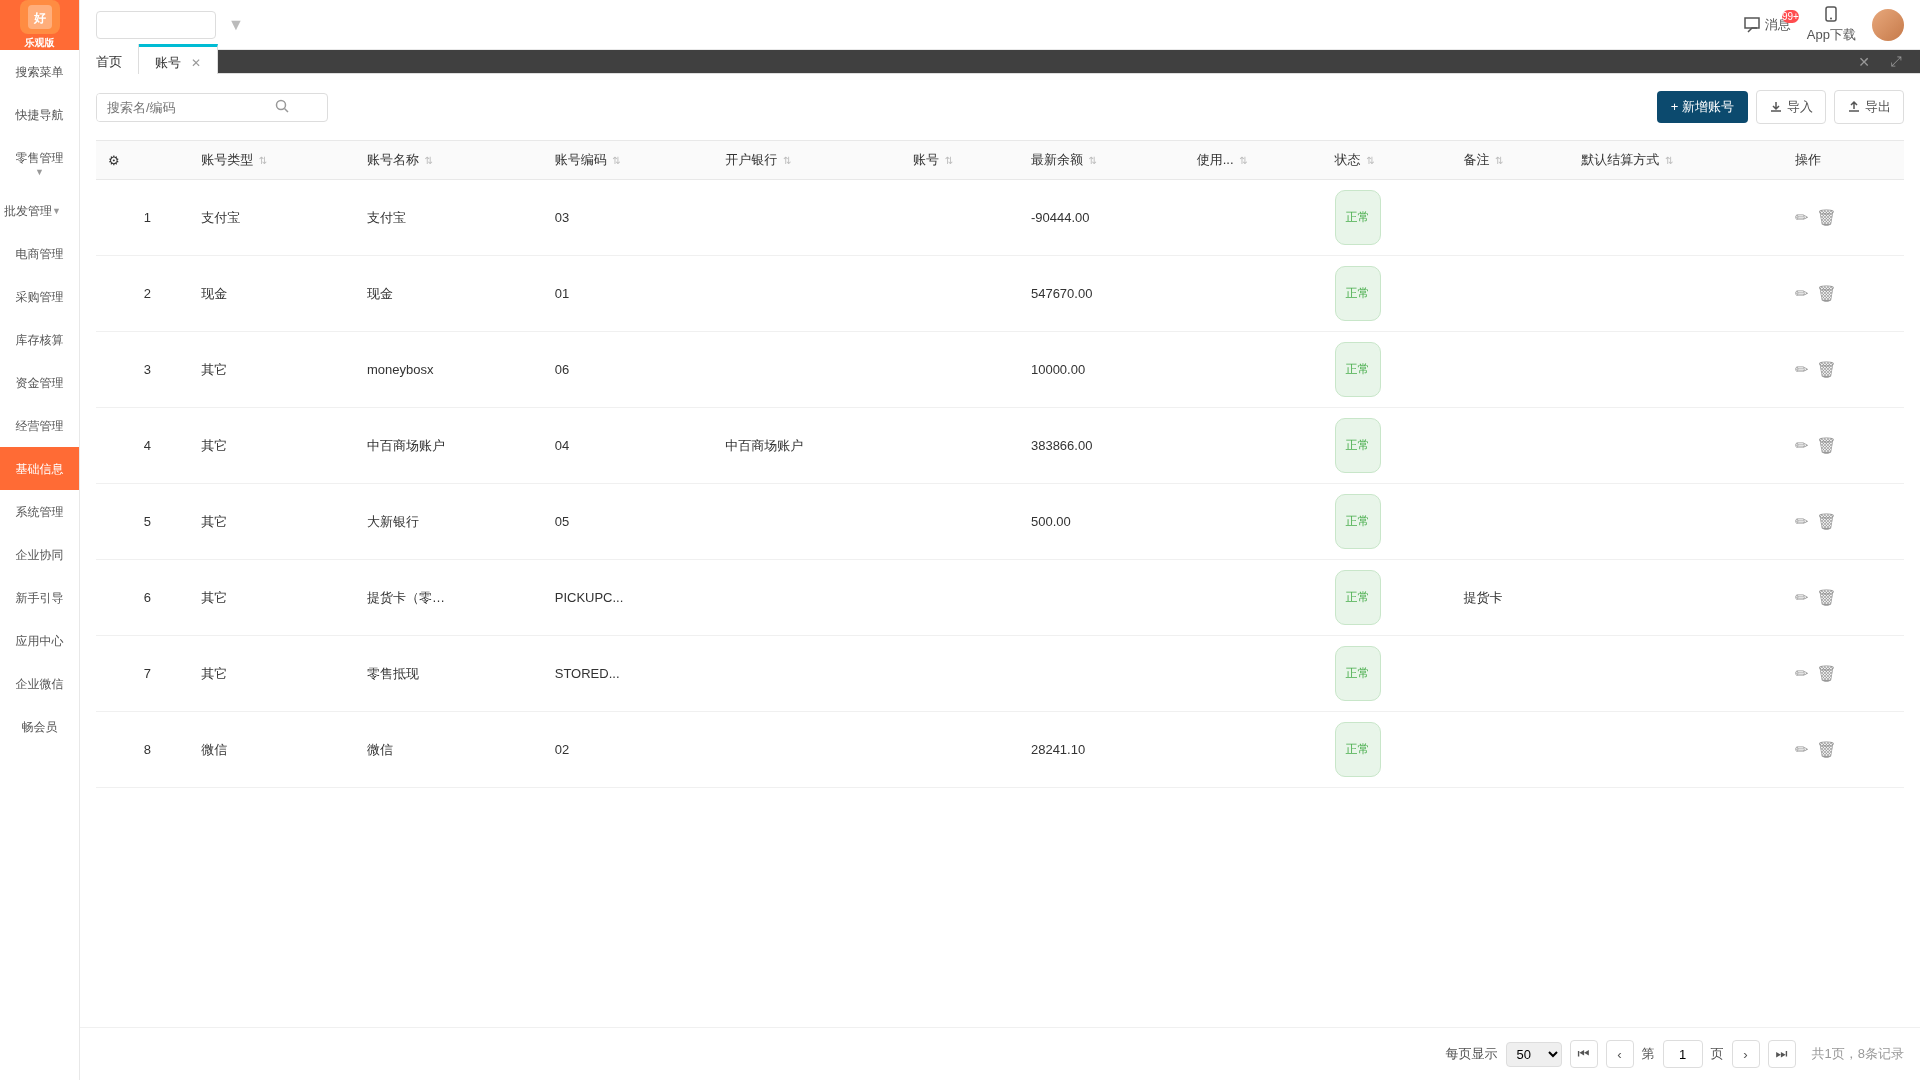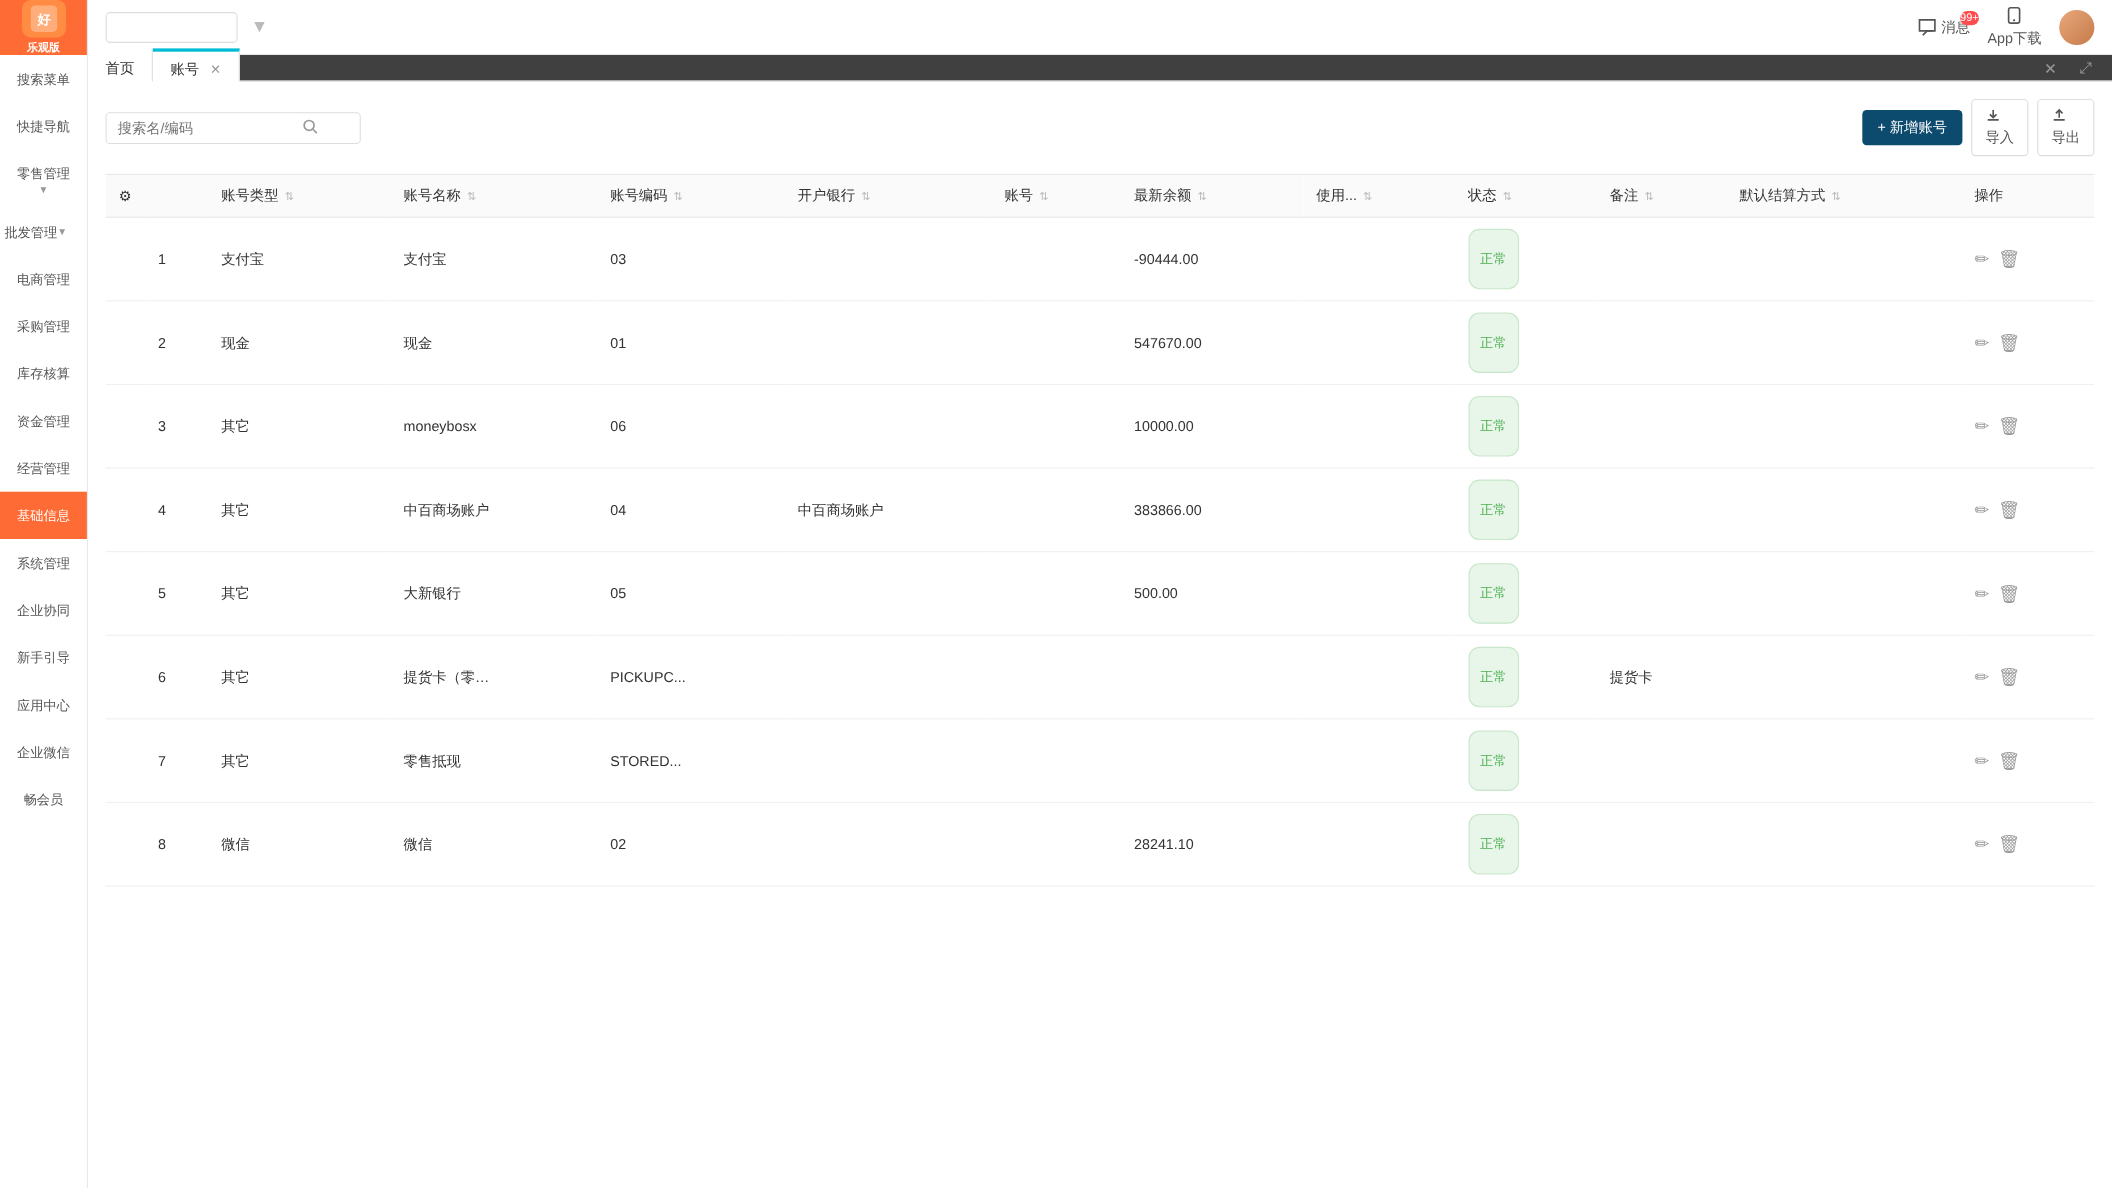--- a/index.html
+++ b/index.html
@@ -38,21 +38,21 @@
     
     .content { flex: 1; overflow: auto; background: #fff; padding: 16px; }
 
     
     .toolbar { display: flex; align-items: center; justify-content: space-between; margin-bottom: 16px; }
     .search-input-wrap { display: flex; align-items: center; border: 1px solid #ddd; border-radius: 4px; overflow: hidden; width: 232px; }
     .search-input-wrap input { border: none; outline: none; padding: 6px 10px; font-size: 13px; width: 170px; }
     .search-input-wrap .search-icon { padding: 0 8px; color: #999; cursor: pointer; }
     .toolbar-right { display: flex; align-items: center; gap: 8px; }
     .btn-add { background: #0c4a6e; color: #fff; border: none; border-radius: 4px; padding: 7px 14px; cursor: pointer; font-size: 13px; display: flex; align-items: center; gap: 4px; }
-    .btn-import, .btn-export { background: #fff; color: #555; border: 1px solid #ddd; border-radius: 4px; padding: 7px 12px; cursor: pointer; font-size: 13px; display: flex; gap: 4px; flex-direction: column; }
+    .btn-import, .btn-export { background: #fff; color: #555; border: 1px solid #ddd; border-radius: 4px; padding: 7px 12px; cursor: pointer; font-size: 13px; display: flex; align-items: center; gap: 4px; }
 
     
     .data-table { width: 100%; border-collapse: collapse; font-size: 13px; }
     .data-table thead tr { background: #fafafa; }
     .data-table th { padding: 10px 12px; text-align: left; border-bottom: 1px solid #e8e8e8; border-top: 1px solid #e8e8e8; color: #333; font-weight: 500; white-space: nowrap; position: relative; }
     .data-table th .sort-icon { color: #bbb; font-size: 10px; margin-left: 2px; }
     .data-table td { padding: 10px 12px; border-bottom: 1px solid #f0f0f0; color: #333; white-space: nowrap; }
     .status-badge { display: inline-block; padding: 18px 10px; background: #e8f5e9; color: #4caf50; border-radius: 10px; font-size: 12px; border: 1px solid #c8e6c9; }
     .action-btns { display: flex; align-items: center; gap: 8px; }
     .action-btn { color: #999; cursor: pointer; font-size: 16px; }
@@ -380,13 +380,29 @@
         <div class="action-btns">
           <span class="action-btn" title="编辑">✏</span>
           <span class="action-btn" title="删除">🗑</span>
         </div>
       </td>
     </tr>
         </tbody>
     </table>
   </div>
 
+  <div class="pagination">
+    <span>每页显示</span>
+    <select class="page-size-select">
+      <option>50</option>
+      <option>20</option>
+      <option>100</option>
+    </select>
+    <button class="page-nav-btn">⏮</button>
+    <button class="page-nav-btn">‹</button>
+    <span>第</span>
+    <input class="page-input" type="text" value="1" style="">
+    <span>页</span>
+    <button class="page-nav-btn">›</button>
+    <button class="page-nav-btn">⏭</button>
+    <span class="total-info">共1页，8条记录</span>
+  </div>
 </div>
 
 </body></html>

